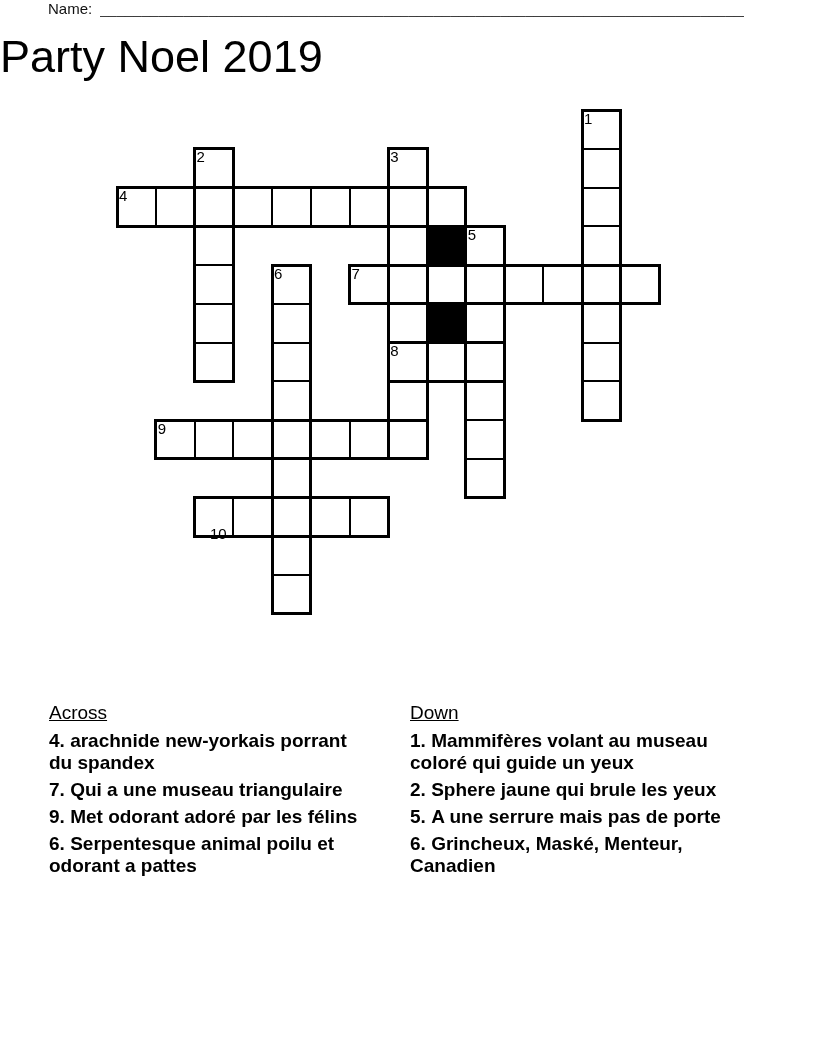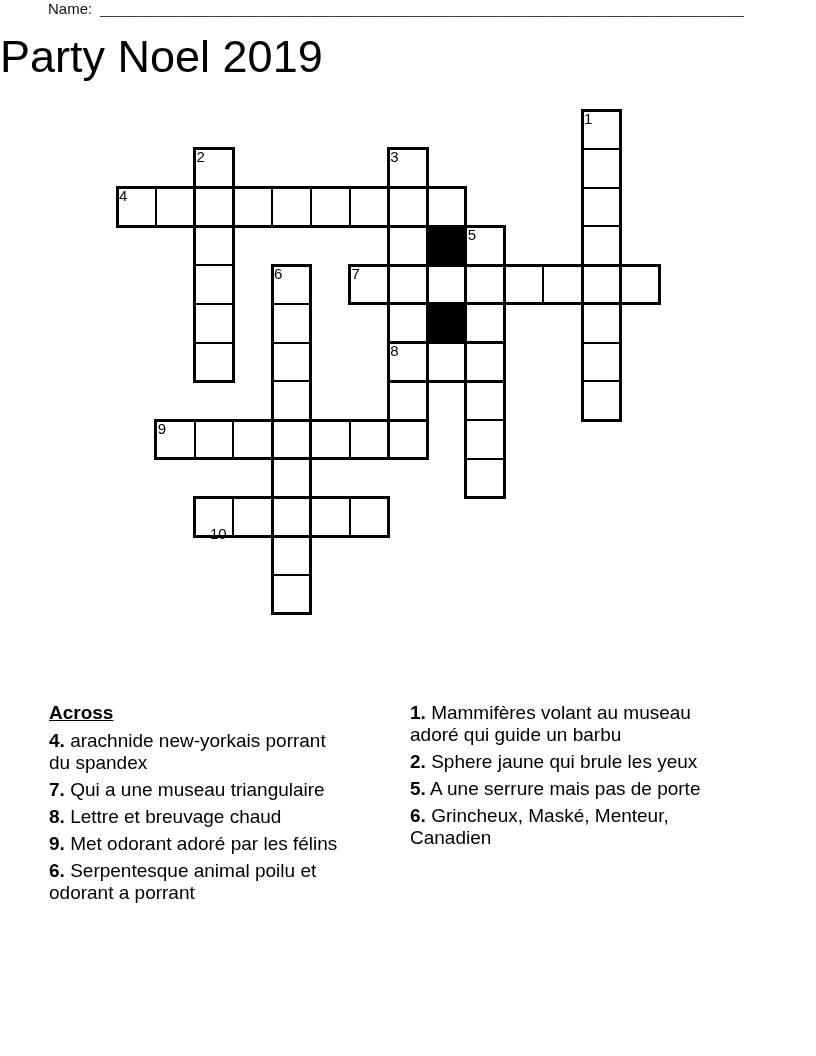--- a/index.html
+++ b/index.html
@@ -25,26 +25,26 @@
     position:absolute;box-sizing:border-box;border:3px solid #000;
     background:transparent;pointer-events:none;z-index:2;
   }
   .grid-number{
     position:absolute;z-index:3;font-size:15px;line-height:15px;color:#000;
   }
   .clues{position:absolute;top:702px;}
   .clues.across{left:49px;width:356px;}
   .clues.down{left:410px;width:400px;}
   .clue-heading{
-    font-size:19px;line-height:22px;font-weight:bold;text-decoration:underline;
+    font-size:19px;line-height:22px;font-weight:normal;text-decoration:underline;
     margin:0 0 6px 0;
   }
   .clue{margin:0 0 5px 0;font-size:19px;line-height:22px;}
   .clue b{font-weight:bold;}
-  .clue-text{white-space:pre-line;}
+  .clue-text{white-space:pre-line;font-weight:bold;}
 </style>
 </head>
 <body>
 
 <div class="name-label">Name:</div>
 <div class="name-line">_____________________________________________________________________________________</div>
 <div class="title">Party Noel 2019</div>
 
 <div class="grid">
     <div class="cell" style="left: 116px; top: 186.5px; width: 40.75px; height: 40.75px;"></div>
@@ -129,26 +129,26 @@
     <div class="grid-number" style="left: 390.25px; top: 149.25px; width: 32.75px; height: 15px;">3</div>
     <div class="grid-number" style="left: 467.75px; top: 226.75px; width: 32.75px; height: 15px;">5</div>
     <div class="grid-number" style="left: 274px; top: 265.5px; width: 32.75px; height: 15px;">6</div>
   </div>
 
 <div class="clues across">
   <h2 class="clue-heading">Across</h2>
   <p class="clue"><b>4.</b> <span class="clue-text">arachnide new-yorkais porrant
 du spandex</span></p>
   <p class="clue"><b>7.</b> <span class="clue-text">Qui a une museau triangulaire</span></p>
-  <p class="clue"><b>8.</b> <span class="clue-text">Lettre et breuvage chaud</span></p>
   <p class="clue"><b>9.</b> <span class="clue-text">Met odorant adoré par les félins</span></p>
   <p class="clue"><b>6.</b> <span class="clue-text">Serpentesque animal poilu et
-odorant a porrant</span></p>
+odorant a pattes</span></p>
 </div>
 
 <div class="clues down">
+  <h2 class="clue-heading">Down</h2>
   <p class="clue"><b>1.</b> <span class="clue-text">Mammifères volant au museau
-adoré qui guide un barbu</span></p>
+coloré qui guide un yeux</span></p>
   <p class="clue"><b>2.</b> <span class="clue-text">Sphere jaune qui brule les yeux</span></p>
   <p class="clue"><b>5.</b> <span class="clue-text">A une serrure mais pas de porte</span></p>
   <p class="clue"><b>6.</b> <span class="clue-text">Grincheux, Maské, Menteur,
 Canadien</span></p>
 </div>
 
 </body></html>

